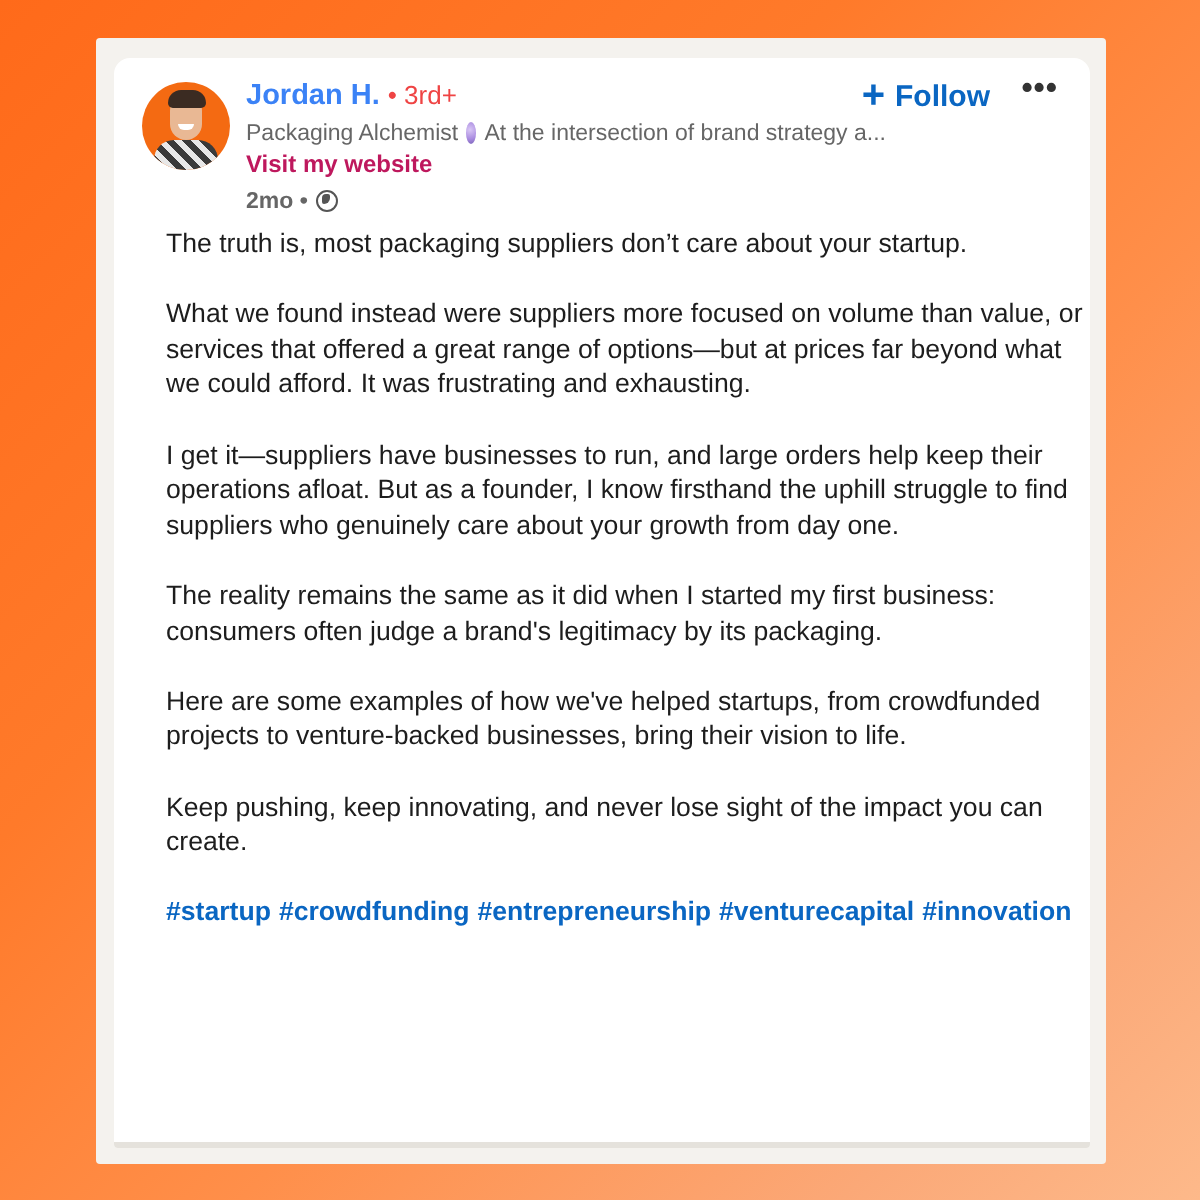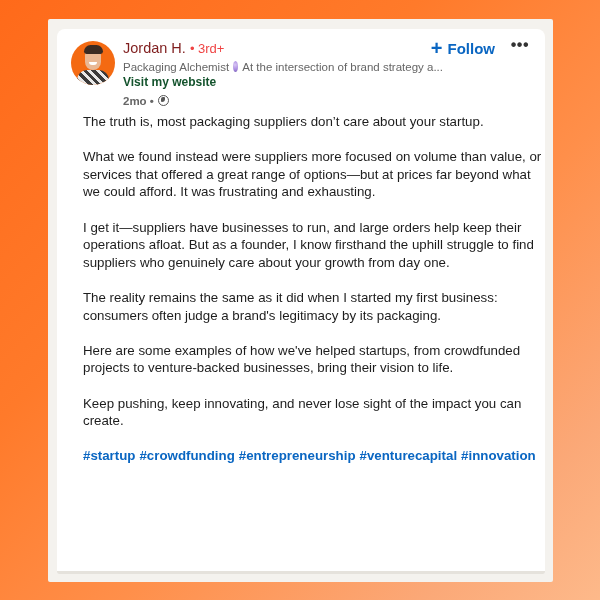--- a/index.html
+++ b/index.html
@@ -58,41 +58,41 @@
     .name-block {
       position: absolute;
       left: 52px; top: 0;
       width: 320px;
     }
     .name-line {
       display: flex; align-items: baseline;
       height: 18px;
     }
     .name {
-      font-size: 14.5px; font-weight: normal; color: #7f1d1d;
+      font-size: 14.5px; font-weight: bold; color: #3b82f6;
     }
     .degree {
       font-size: 13px; color: #ef4444; margin-left: 4px;
     }
     .headline {
       font-size: 11.5px; color: #666;
       white-space: nowrap; overflow: hidden;
       margin-top: 1px;
       display: flex; align-items: center;
       height: 15px;
     }
     .crystal {
       display: inline-block; width: 11px; height: 11px;
       border-radius: 50%;
       background: radial-gradient(circle at 40% 35%, #d9c7f5 0%, #a98be0 60%, #7a63b8 100%);
       margin: 0 4px;
       vertical-align: middle;
     }
     .website {
-      font-size: 12px; font-weight: bold; color: #14532d;
+      font-size: 12px; font-weight: bold; color: #be185d;
       margin-top: 1px; height: 15px; line-height: 15px;
       cursor: pointer;
     }
     .meta {
       font-size: 11.5px; color: #666;
       margin-top: 3px;
       display: flex; align-items: center;
       height: 15px;
       font-weight: bold;
     }

